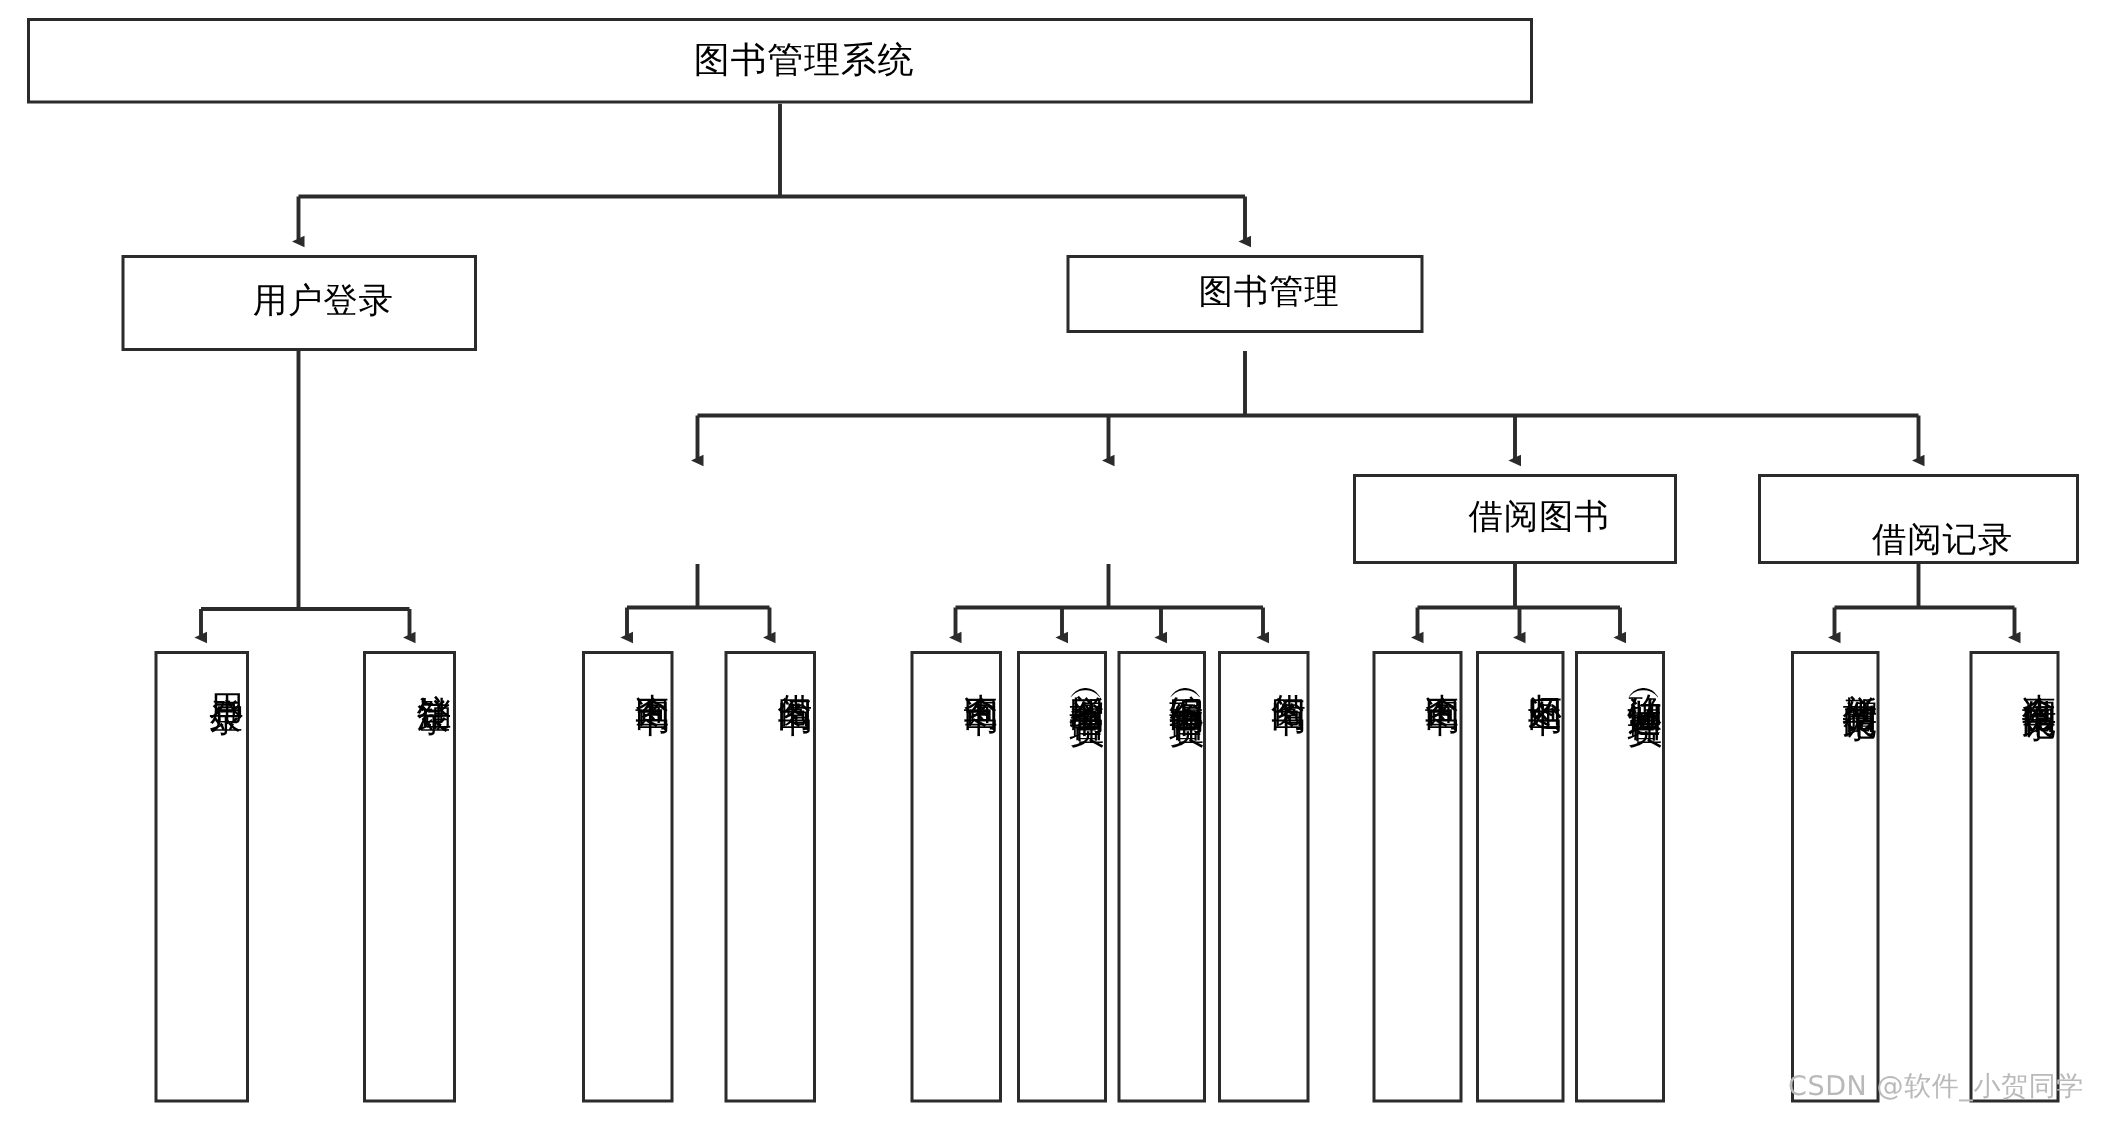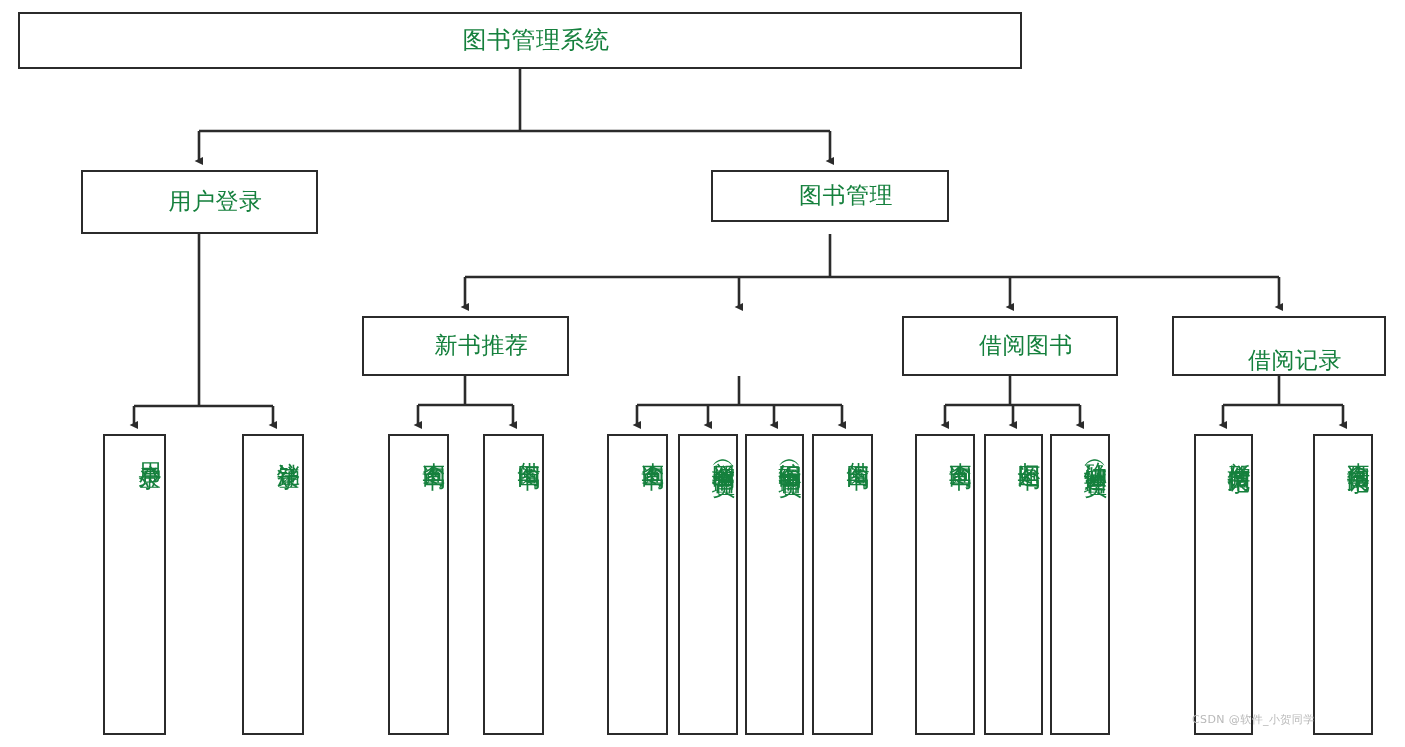--- a/index.html
+++ b/index.html
@@ -28,21 +28,21 @@
     height: 747px;
   }
   .node {
     position: absolute;
     box-sizing: border-box;
     border: 2.5px solid #2b2b2b;
     background: #ffffff;
     display: flex;
     align-items: center;
     justify-content: center;
-    color: #15803d;
+    color: #000000;
     padding-left: 32px;
   }
   .node .label {
     display: block;
     text-align: center;
     line-height: 1.18;
     letter-spacing: 0.5px;
   }
   .node.horiz .label {
     writing-mode: horizontal-tb;
@@ -58,21 +58,21 @@
     text-orientation: upright;
     font-size: 23px;
     line-height: 1.05;
     letter-spacing: 2px;
   }
   .node.root .label { font-size: 24px; }
   .watermark {
     position: absolute;
     left: 1192px;
     top: 712px;
-    font-size: 11px;
+    font-size: 18px;
     color: #b9b9b9;
     white-space: nowrap;
     letter-spacing: 0.4px;
     font-family: "DejaVu Sans", "Liberation Sans", sans-serif;
   }
 </style>
 </head>
 <body>
 
 <div id="diagram-root">
@@ -131,23 +131,20 @@
     <span class="label">图书管理系统</span>
   </div>
 
   <div class="node horiz" style="left:81px;top:170px;width:237px;height:64px;">
     <span class="label">用户登录</span>
   </div>
   <div class="node horiz" style="left:711px;top:170px;width:238px;height:52px;">
     <span class="label">图书管理</span>
   </div>
 
-  <div class="node horiz" style="left:362px;top:316px;width:207px;height:60px;">
-    <span class="label">新书推荐</span>
-  </div>
   <div class="node horiz" style="left:902px;top:316px;width:216px;height:60px;">
     <span class="label">借阅图书</span>
   </div>
   <div class="node horiz" style="left:1172px;top:316px;width:214px;height:60px;align-items:flex-end;">
     <span class="label">借阅记录</span>
   </div>
 
   <div class="node vert" style="left:103px;top:434px;width:63px;height:301px;">
     <span class="label">用户登录</span>
   </div>

